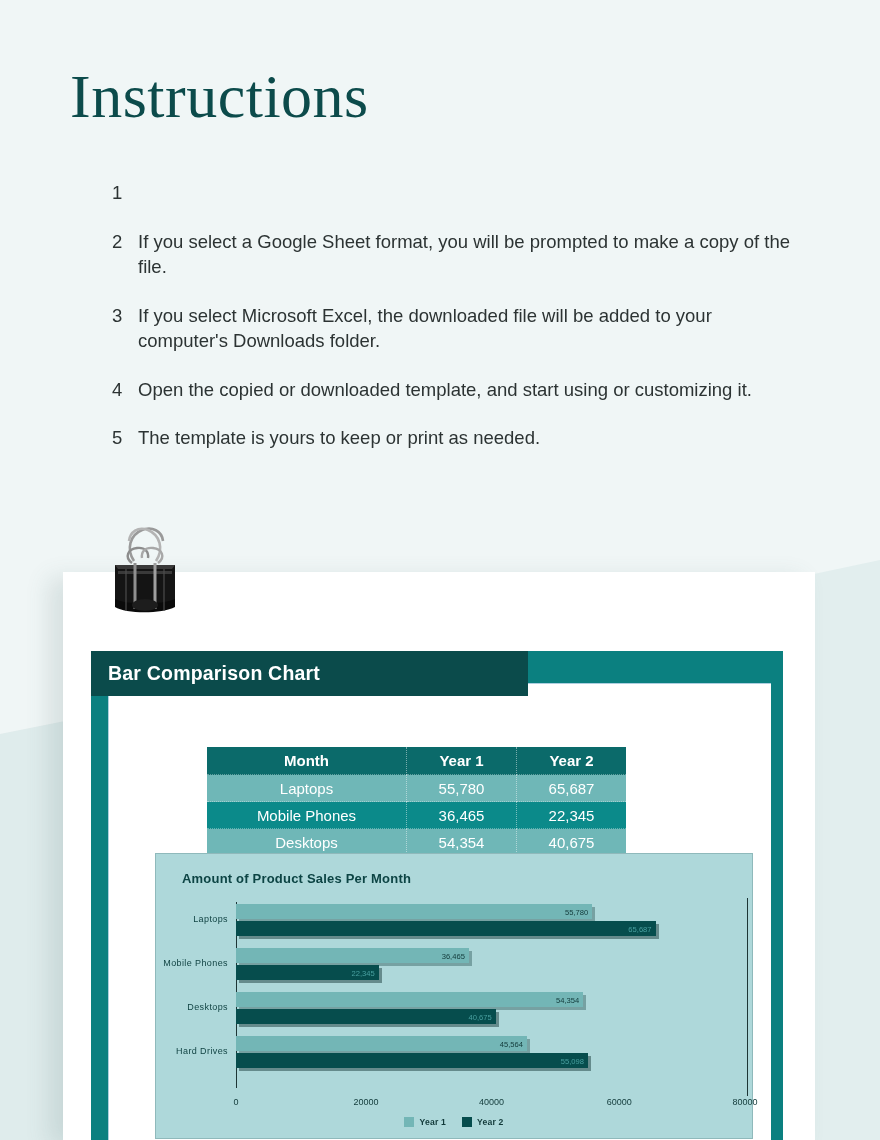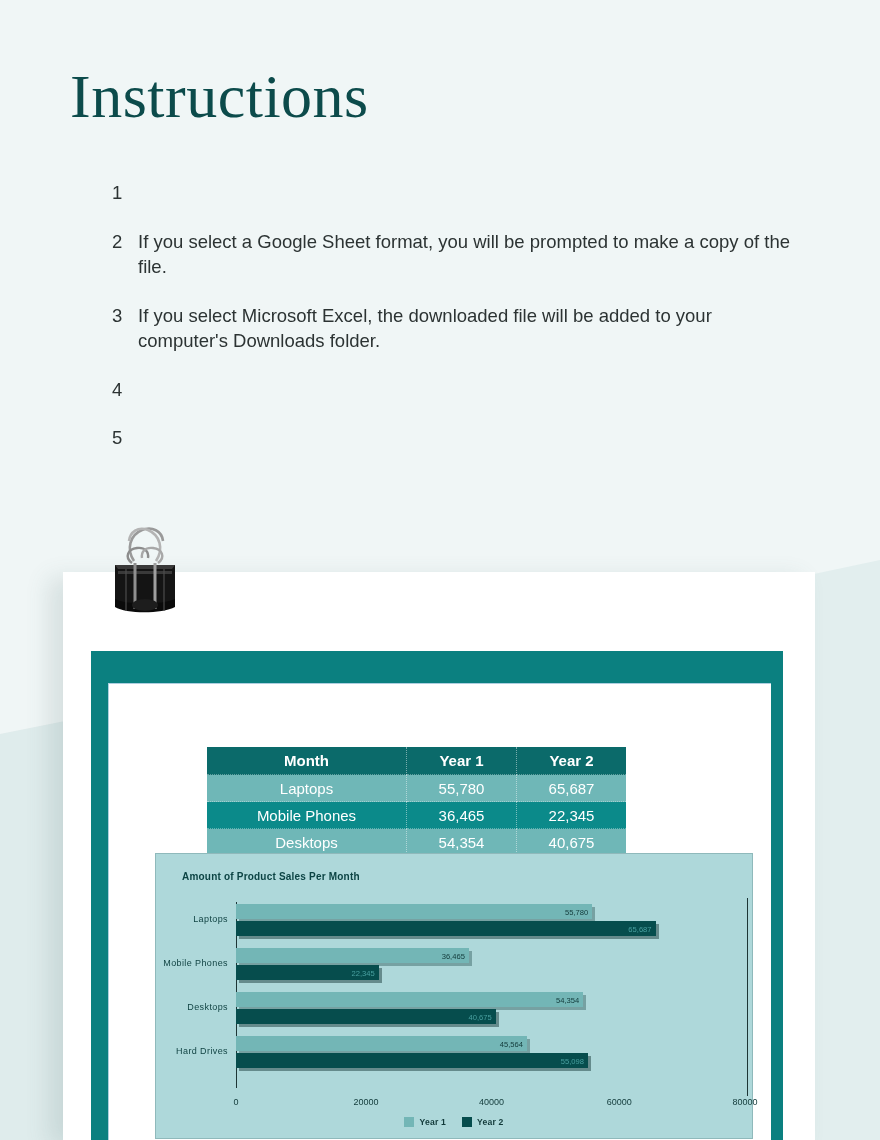--- a/index.html
+++ b/index.html
@@ -182,21 +182,21 @@
     height: 286px;
     background: #aed8da;
     border: 1px solid #8fb9bb;
     box-sizing: border-box;
     z-index: 4;
   }
   .chart-title {
     position: absolute;
     left: 26px;
     top: 17px;
-    font-size: 10px;
+    font-size: 13px;
     font-weight: bold;
     color: #0c4444;
     letter-spacing: 0.2px;
   }
   .plot-area {
     position: absolute;
     left: 80px;
     top: 48px;
     right: 6px;
     height: 178px;
@@ -315,23 +315,25 @@
   <div class="instr-row">
     <div class="instr-num">2</div>
     <div class="instr-text">If you select a Google Sheet format, you will be prompted to make a copy of the file.</div>
   </div>
   <div class="instr-row">
     <div class="instr-num">3</div>
     <div class="instr-text">If you select Microsoft Excel, the downloaded file will be added to your computer's Downloads folder.</div>
   </div>
   <div class="instr-row">
     <div class="instr-num">4</div>
+    <div class="instr-text">Open the copied or downloaded template, and start using or customizing it.</div>
   </div>
   <div class="instr-row">
     <div class="instr-num">5</div>
+    <div class="instr-text">The template is yours to keep or print as needed.</div>
   </div>
 </div>
 
 <div class="doc-sheet"></div>
 
 <div class="binder-clip">
   <svg width="82" height="98" viewBox="0 0 82 98">
     <path d="M30 42 C22 30, 26 16, 38 11 C48 7, 58 12, 59 22" fill="none" stroke="#9a9a9a" stroke-width="2.6"></path>
     <path d="M52 42 C60 30, 56 16, 44 11 C34 7, 26 13, 25 22" fill="none" stroke="#b4b4b4" stroke-width="2.6"></path>
     <path d="M28 44 C20 38, 24 30, 33 29 C41 28, 45 33, 44 39" fill="none" stroke="#8d8d8d" stroke-width="2.4"></path>
@@ -345,20 +347,23 @@
     <path d="M31 44 L31 90" stroke="#8f8f8f" stroke-width="3"></path>
     <path d="M51 44 L51 90" stroke="#9f9f9f" stroke-width="3"></path>
     <ellipse cx="41" cy="86" rx="13" ry="6" fill="#1d1d1d"></ellipse>
   </svg>
 </div>
 
 <div class="sheet-frame">
   <div class="frame-border"></div>
   <div class="frame-inner"></div>
 
+  <div class="title-banner">
+    <span>Bar Comparison Chart</span>
+  </div>
 
   <table class="data-table">
     <thead>
       <tr>
         <th class="col-month">Month</th>
         <th class="col-y1">Year 1</th>
         <th class="col-y2">Year 2</th>
       </tr>
     </thead>
     <tbody>

